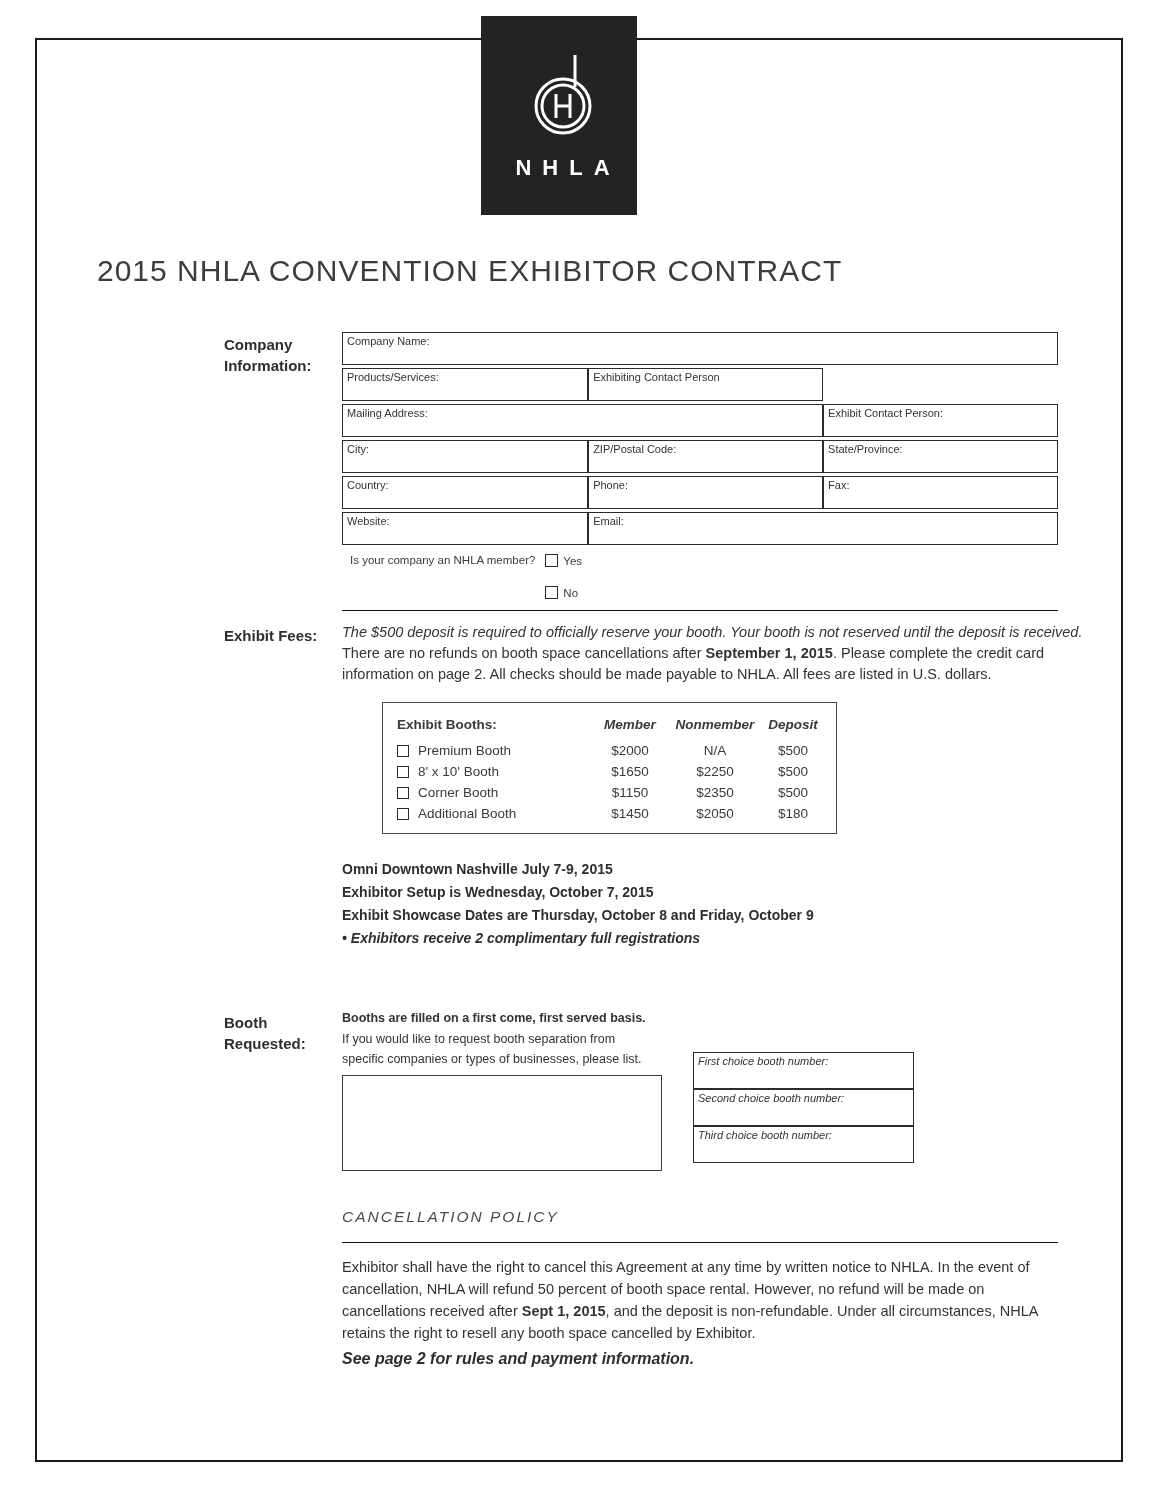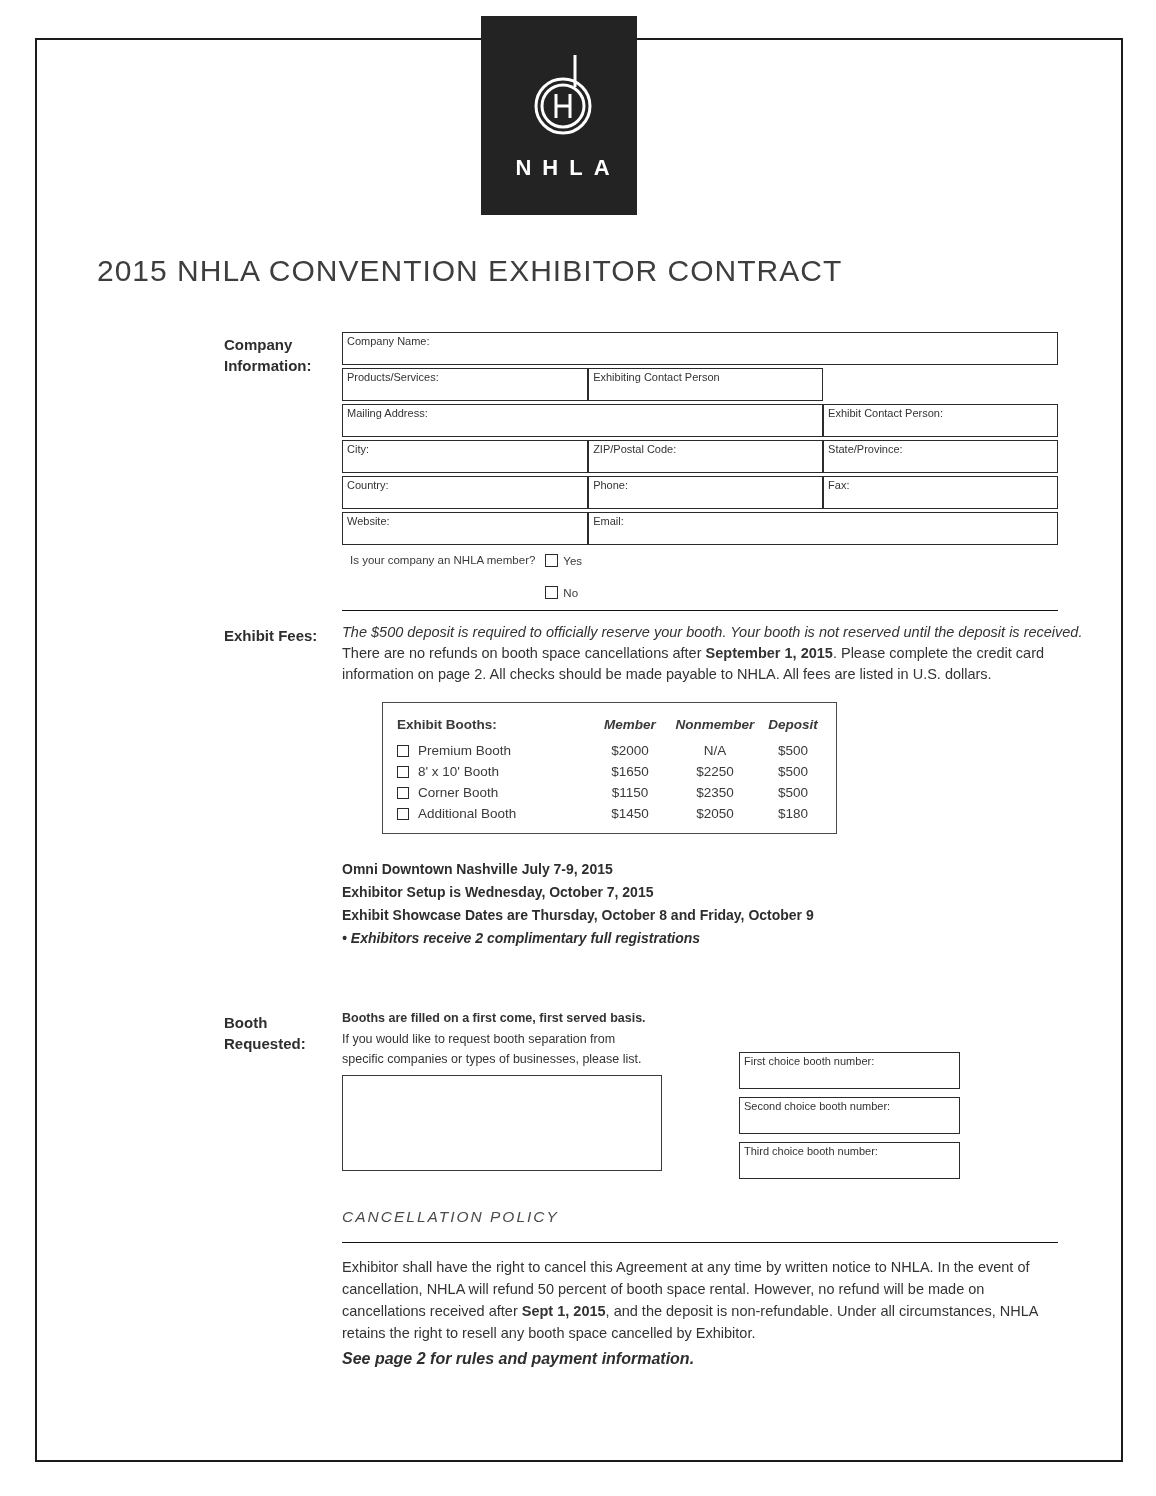--- a/index.html
+++ b/index.html
@@ -75,21 +75,21 @@
   .ft-c2,.ft-c3,.ft-c4 { text-align:center; }
   .b { font-weight:bold; }
   .bi { font-weight:bold; font-style:italic; }
   .ft-row .cb { width:12px; height:12px; }
   .fee-dates { position:absolute; left:305px; top:818px; font-size:14px; font-weight:bold; line-height:23px; color:#2e2e2e; }
   .fee-dates .bullet-line { font-style:italic; }
   
   .booth-text { position:absolute; left:305px; top:968px; font-size:12.5px; line-height:20.5px; color:#333; }
   .booth-text .bold-line { font-weight:bold; }
   .booth-bigbox { position:absolute; left:305px; top:1035px; width:320px; height:96px; border:1px solid #3a3a3a; background:#fff; }
-  .choice-col { position:absolute; left:702px; top:1012px; width:221px; display:flex; flex-direction:column; gap:8px; }
+  .choice-col { position:absolute; left:656px; top:1012px; width:221px; display:flex; flex-direction:column; gap:0;font-style:italic; }
   .choice-box { border:1px solid #2b2b2b; height:37px; font-size:11px; color:#333; padding:2px 0 0 4px; background:#fff; }
   
   .cancel-heading {
     position:absolute; left:305px; top:1168px; font-size:15.5px; font-style:italic;
     letter-spacing:2px; color:#4a4a4a; font-weight:normal;
   }
   .cancel-para {
     position:absolute; left:305px; top:1216px; width:700px; font-size:14.5px;
     line-height:22px; color:#333;
   }

